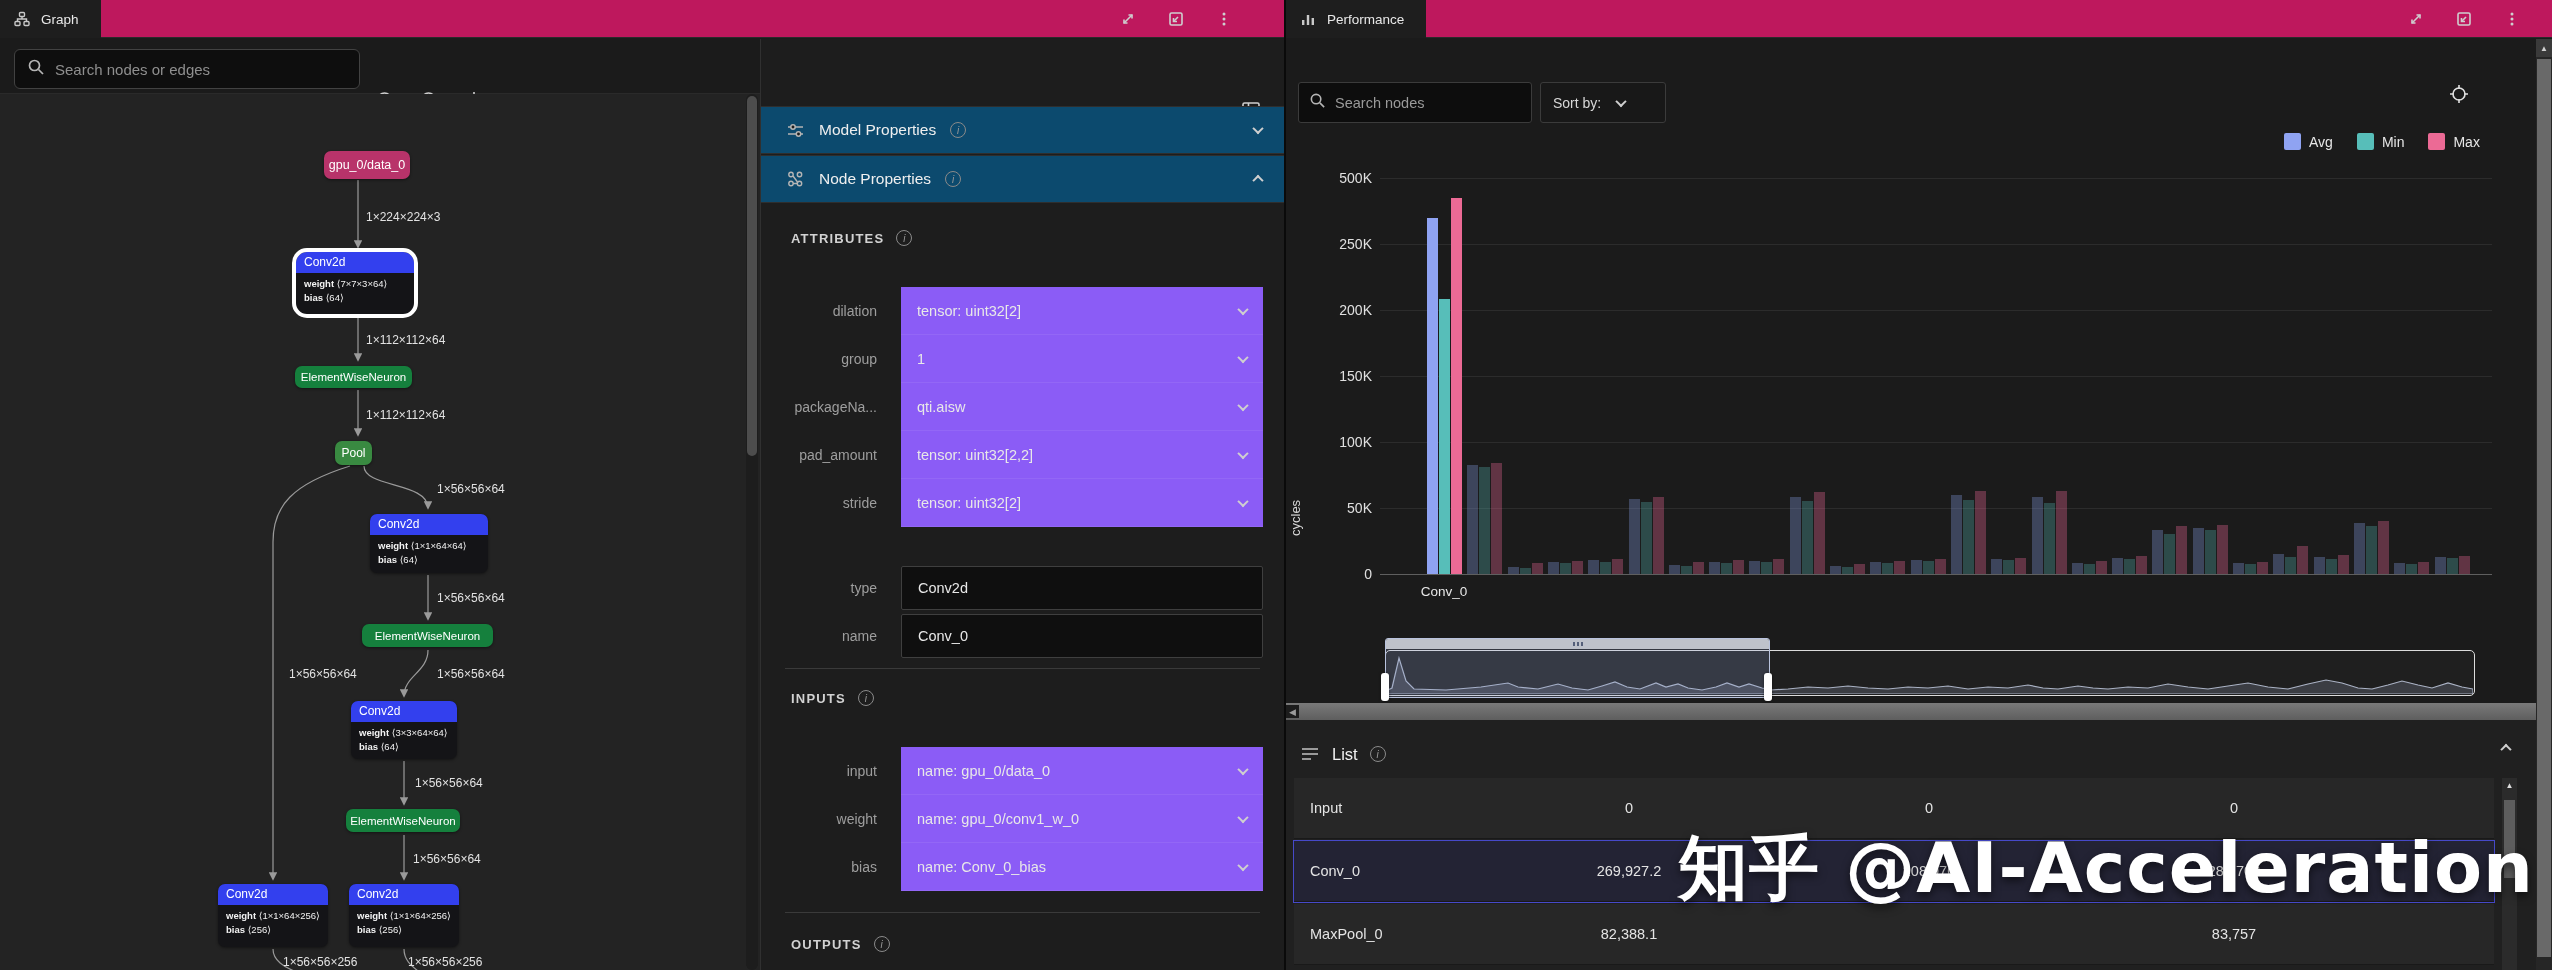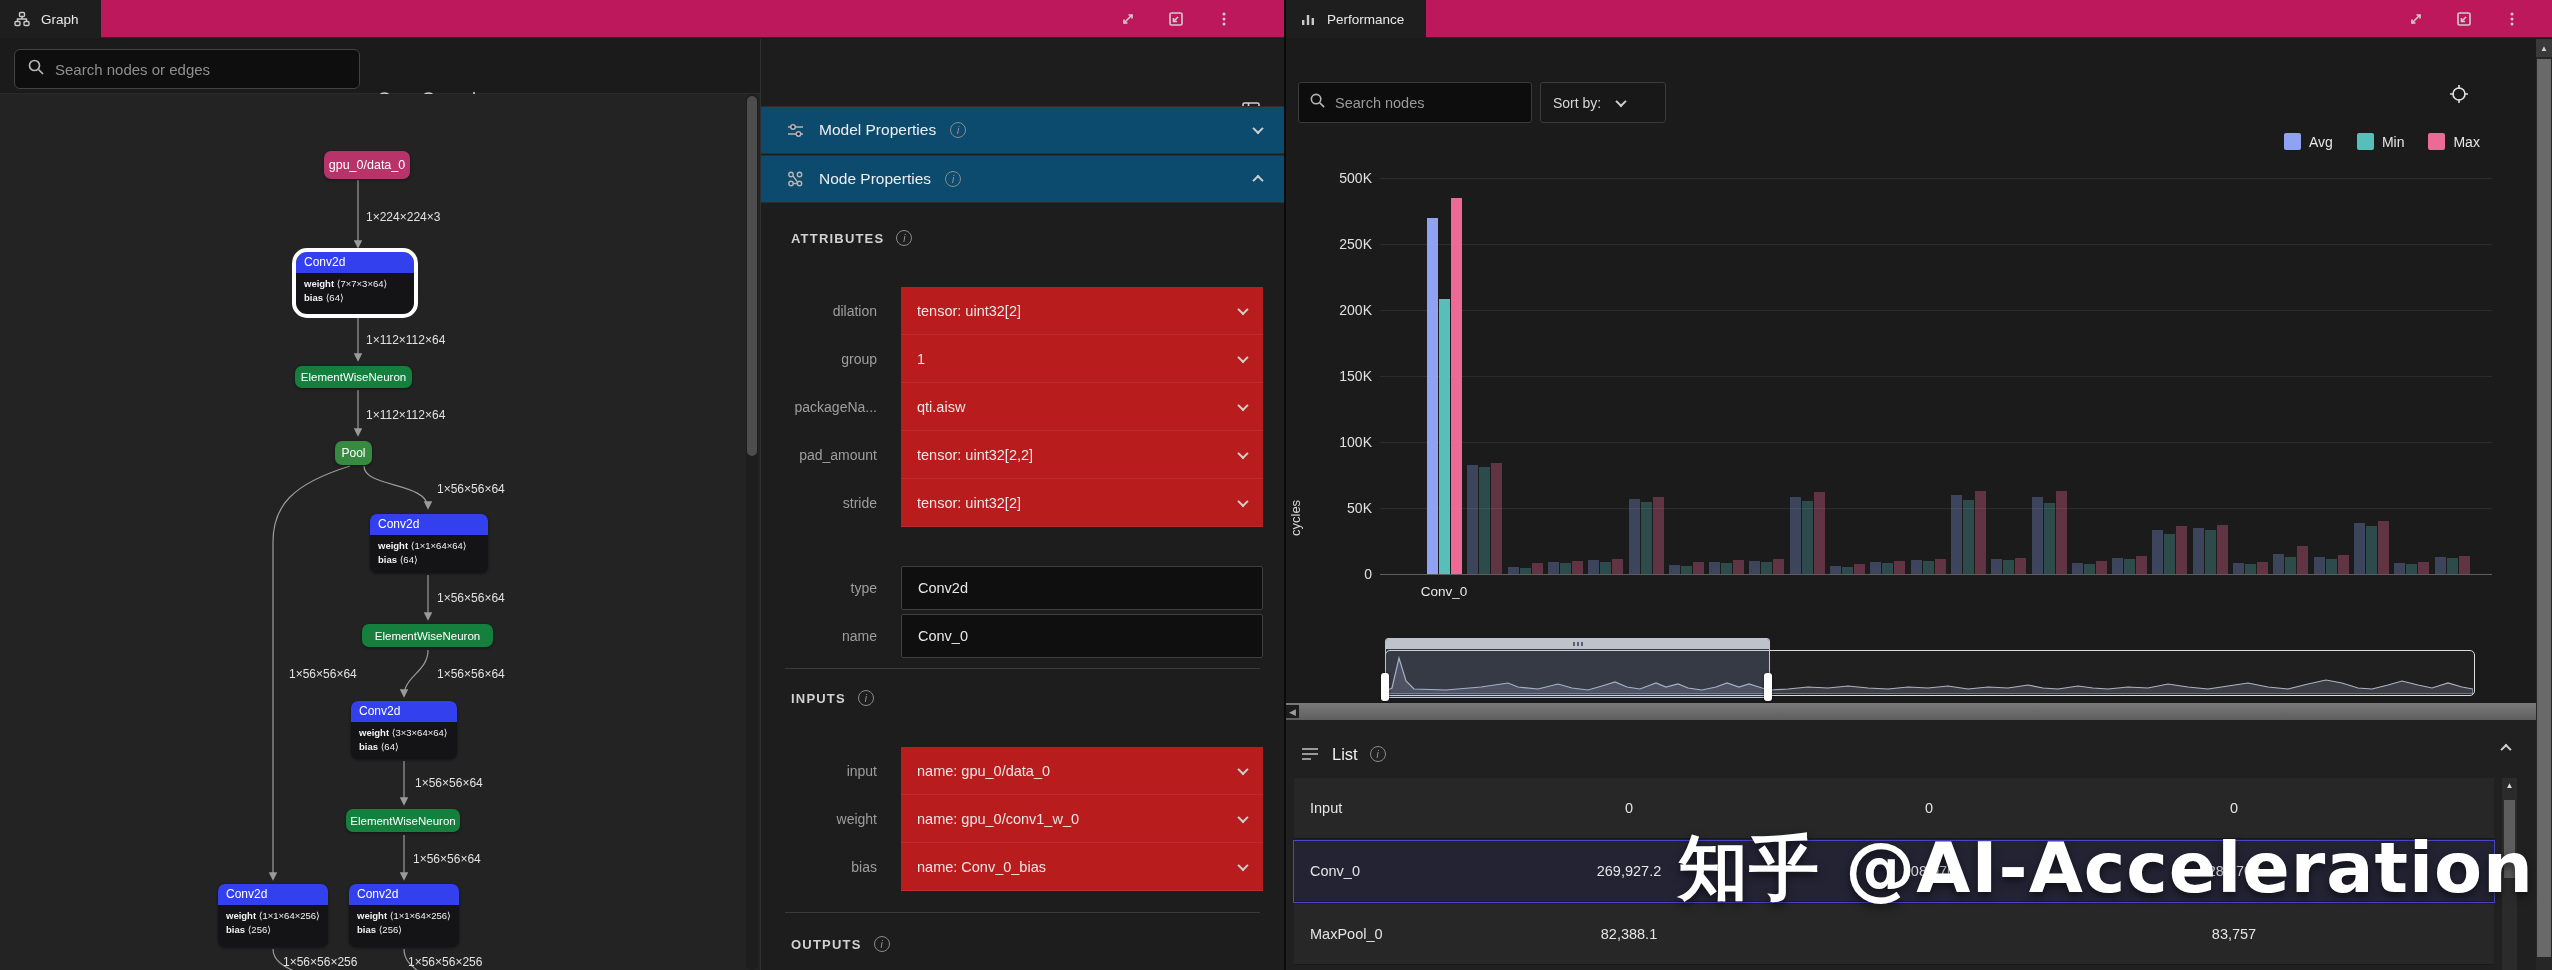--- a/index.html
+++ b/index.html
@@ -49,21 +49,21 @@
   .sec-head { position:absolute; left:0; right:0; height:48px; background:#0c4a6e; border-top:1px solid #2e2e2e; border-bottom:1px solid #2e2e2e; display:flex; align-items:center; padding:0 22px 0 24px; gap:14px; color:#efefef; font-size:15.5px; }
   .sec-head .grow { flex:1; }
   .subhead { position:absolute; left:30px; display:flex; align-items:center; gap:12px; color:#d2d2d2; font-size:13px; font-weight:bold; letter-spacing:1.2px; }
   .info { width:16px; height:16px; min-width:16px; border:1.5px solid #8a8a8a; border-radius:50%; color:#9a9a9a; font-size:10px; font-weight:normal; display:inline-flex; align-items:center; justify-content:center; letter-spacing:0; }
   .chev { width:8px; height:8px; border-right:2px solid #cfcfcf; border-bottom:2px solid #cfcfcf; display:inline-block; }
   .chev.down { transform:rotate(45deg) translate(-1px,-1px); }
   .chev.up   { transform:rotate(-135deg) translate(-1px,-1px); }
   .kv-block { position:absolute; left:0; right:0; }
   .kv-row { position:absolute; left:0; right:0; height:48px; }
   .kv-row .klabel { position:absolute; left:0; width:116px; top:0; height:48px; display:flex; align-items:center; justify-content:flex-end; color:#9e9e9e; font-size:14px; }
-  .kv-row .vfield { position:absolute; left:140px; width:362px; top:0; height:48px; background:#b91c1c; display:flex; align-items:center; padding:0 34px 0 16px; color:#e8e8e8; font-size:14.5px; border-bottom:1px solid rgba(255,255,255,.07); }
+  .kv-row .vfield { position:absolute; left:140px; width:362px; top:0; height:48px; background:#8b5cf6; display:flex; align-items:center; padding:0 34px 0 16px; color:#e8e8e8; font-size:14.5px; border-bottom:1px solid rgba(255,255,255,.07); }
   .kv-row .vfield .chev { position:absolute; right:16px; }
   .kv-row .vfield.boxed { background:#0f0f0f; border:1px solid #3f3f3f; border-radius:2px; height:44px; margin-top:2px; }
   .divider { position:absolute; left:24px; right:24px; height:1px; background:#3a3a3a; }
 
   
   .ptoolbar-search { position:absolute; left:12px; top:82px; width:234px; height:41px; background:#0d0d0d; border:1px solid #3b3b3b; border-radius:3px; display:flex; align-items:center; padding:0 10px; gap:9px; }
   .ptoolbar-search input { flex:1; background:transparent; border:none; outline:none; color:#ddd; font-size:14.5px; font-family:"Liberation Sans",sans-serif; }
   .ptoolbar-search input::placeholder { color:#9a9a9a; }
   .sortby { position:absolute; left:254px; top:82px; width:126px; height:41px; background:#181818; border:1px solid #3b3b3b; border-radius:3px; display:flex; align-items:center; padding:0 12px; gap:16px; color:#d8d8d8; font-size:14px; cursor:pointer; }
   .target-ic { position:absolute; left:1160px; top:81px; width:26px; height:26px; cursor:pointer; }

